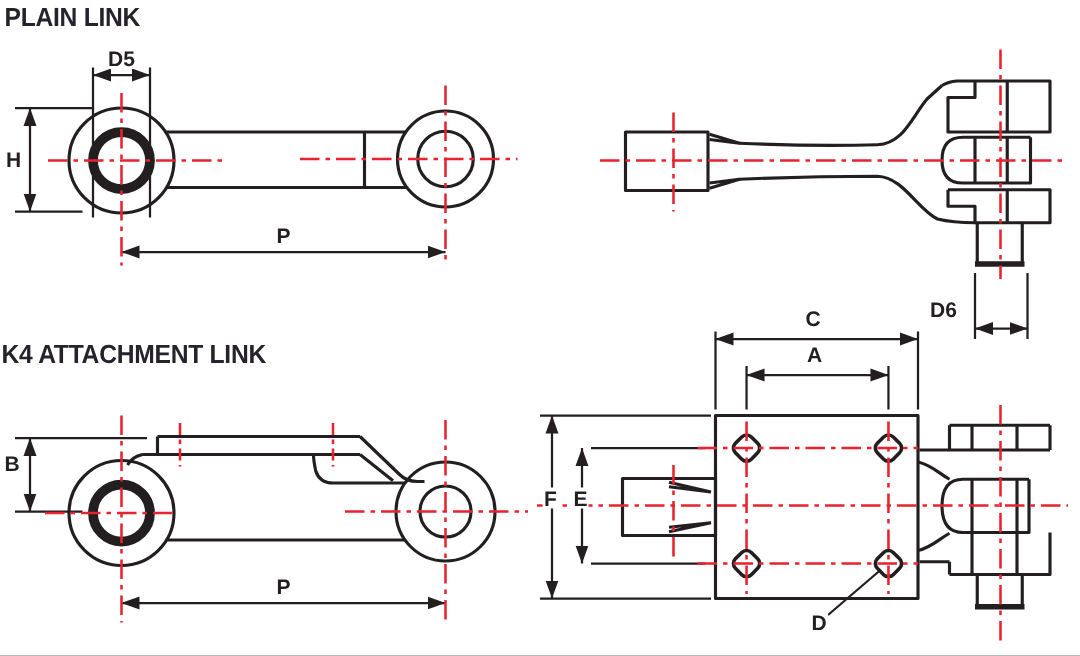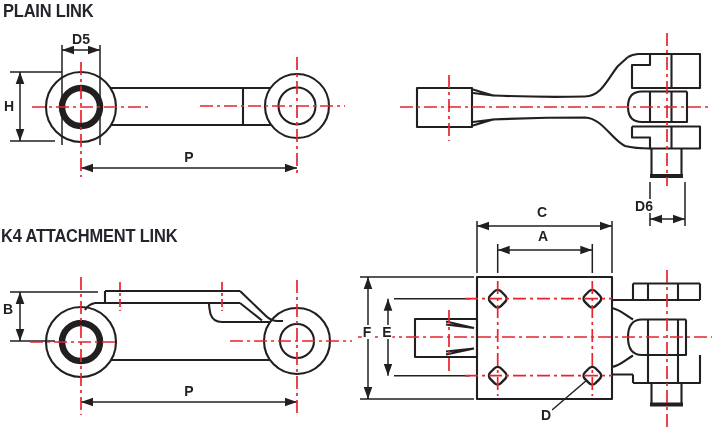--- a/index.html
+++ b/index.html
@@ -162,21 +162,21 @@
       </g>
     </g>
   </svg>
 
   <div class="section-title" style="left:3px;top:3px">PLAIN LINK</div>
   <div class="section-title" style="left:1px;top:228px">K4 ATTACHMENT LINK</div>
 
   <div class="dim-label" style="left:81px;top:39px">D5</div>
   <div class="dim-label" style="left:9px;top:106px">H</div>
   <div class="dim-label" style="left:189px;top:157px">P</div>
-  <div class="dim-label" style="left:644px;top:206px">D6</div>
+  <div class="dim-label" style="left:629px;top:206px">D6</div>
 
   <div class="dim-label" style="left:8px;top:309px">B</div>
   <div class="dim-label" style="left:189px;top:391px">P</div>
   <div class="dim-label" style="left:542px;top:212px">C</div>
   <div class="dim-label" style="left:543px;top:236px">A</div>
   <div class="dim-label" style="left:367px;top:332px">F</div>
   <div class="dim-label" style="left:387px;top:332px">E</div>
   <div class="dim-label" style="left:546px;top:415px">D</div>
 </div>
 

